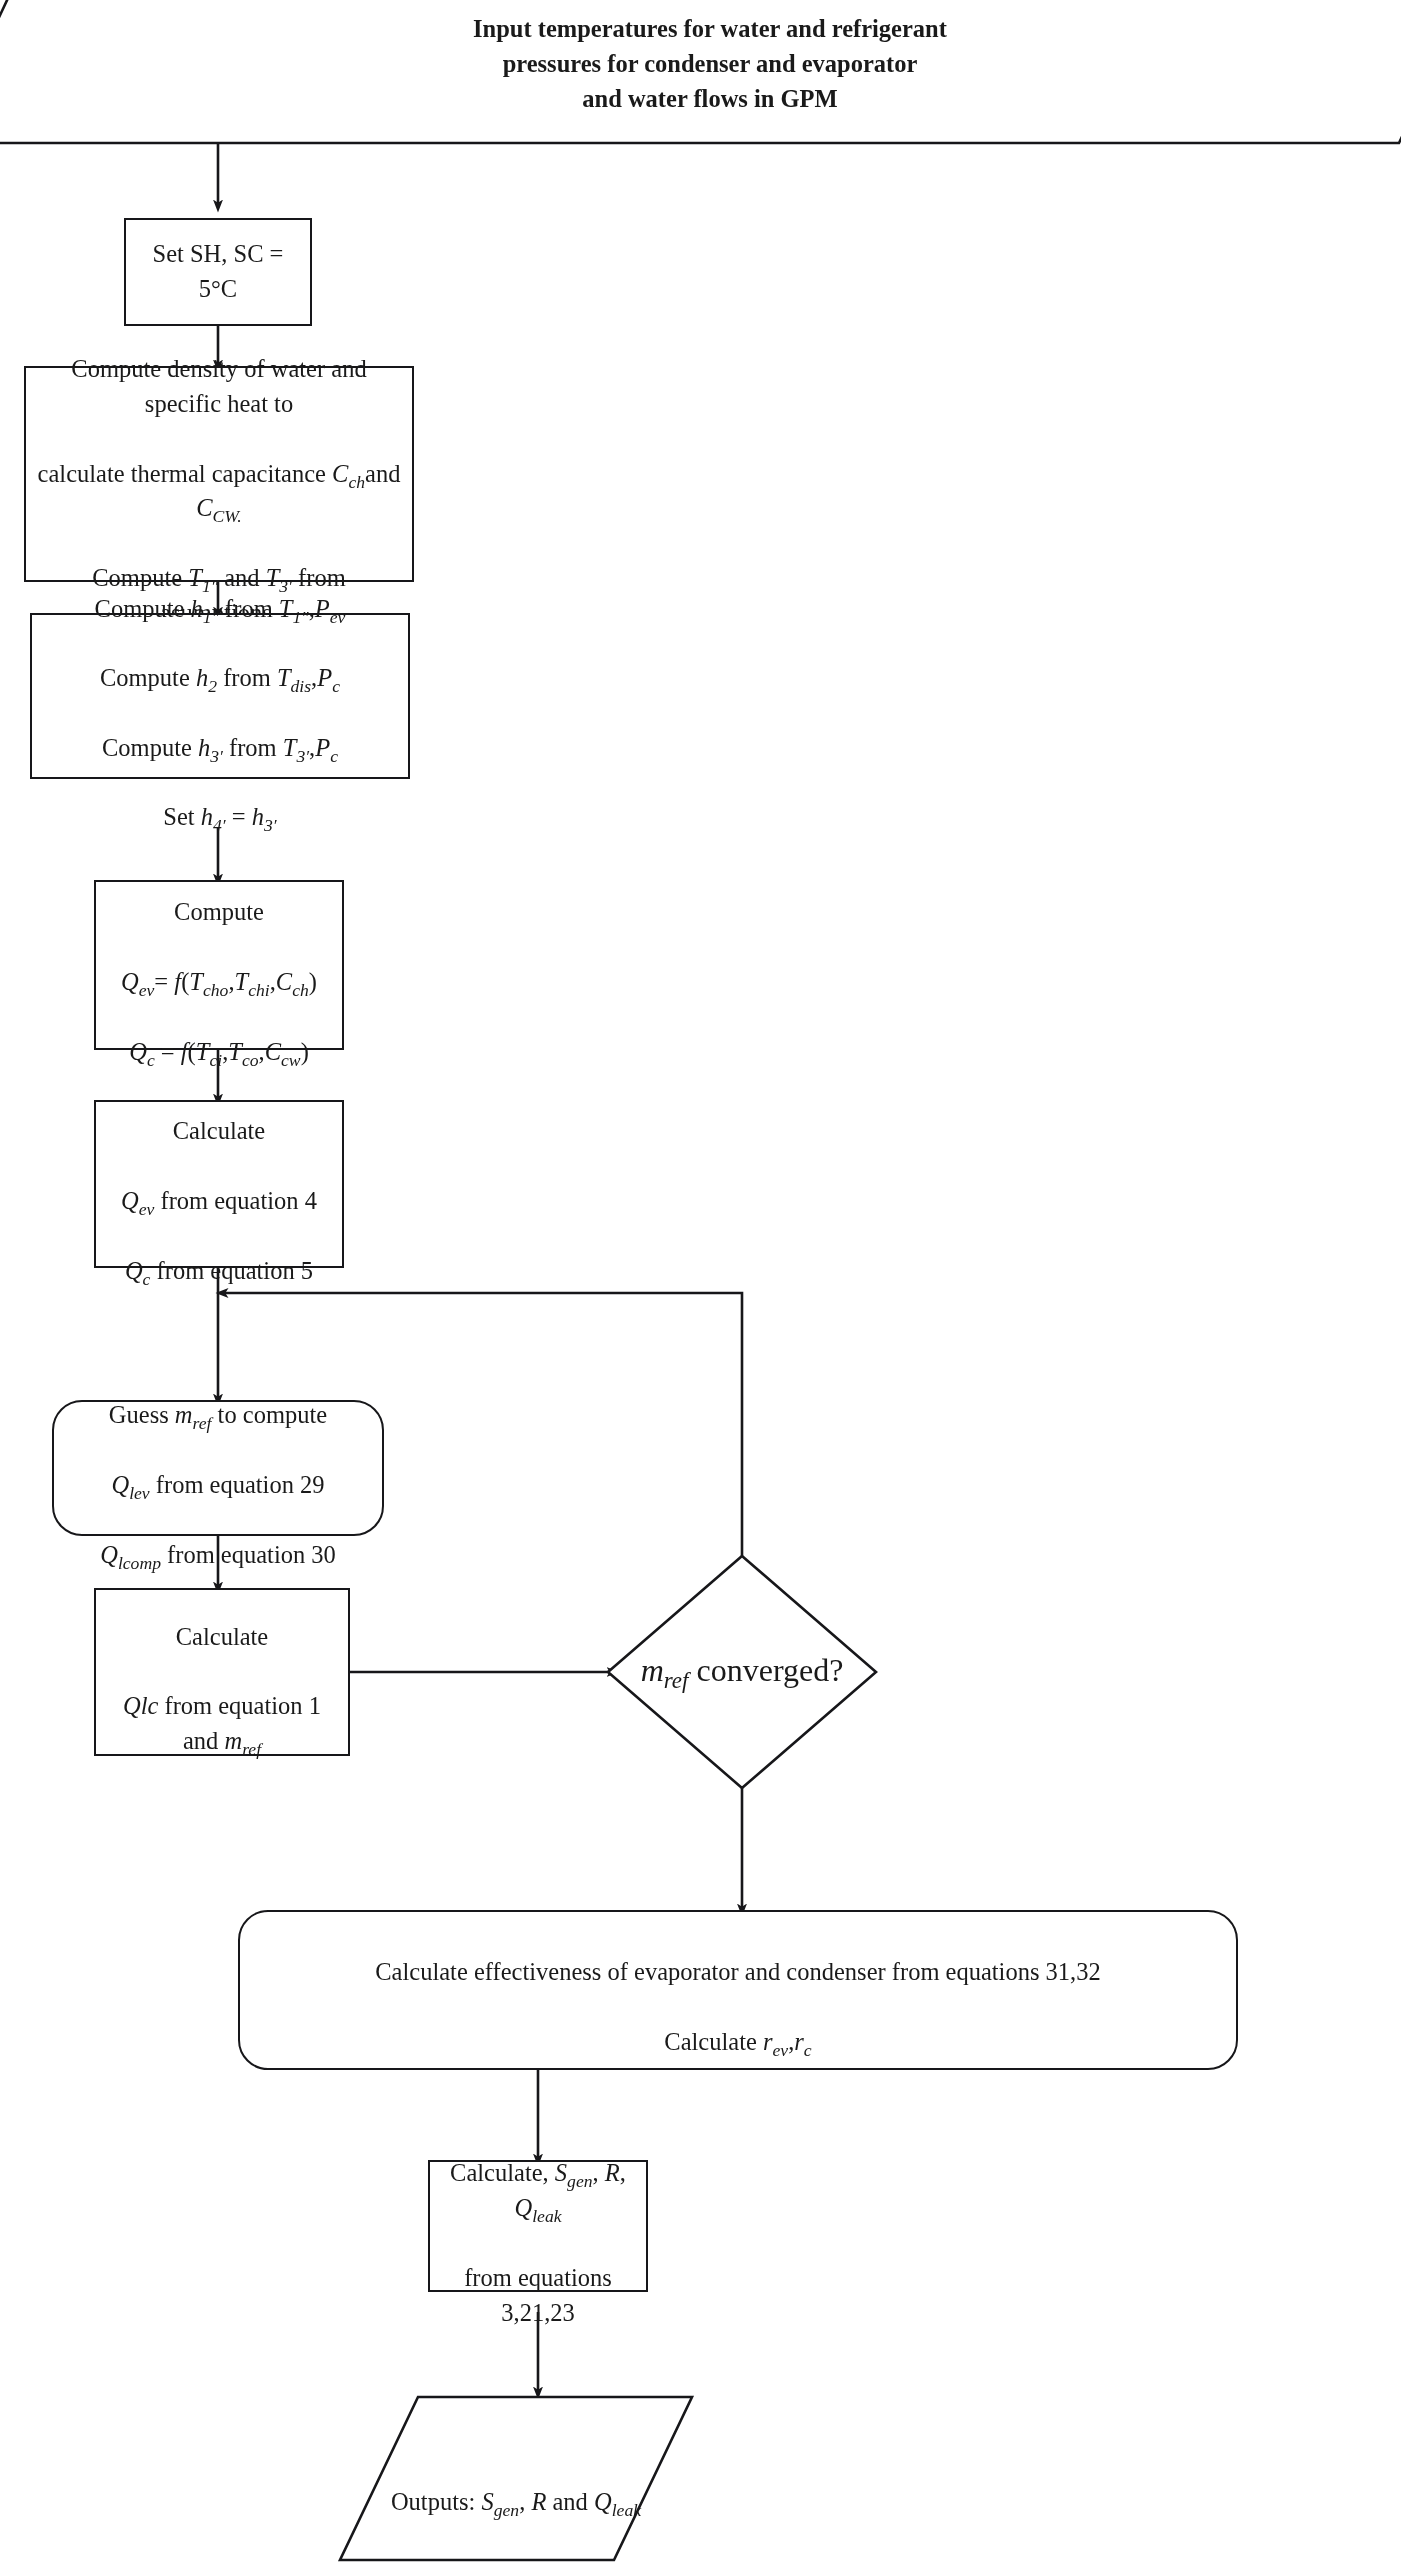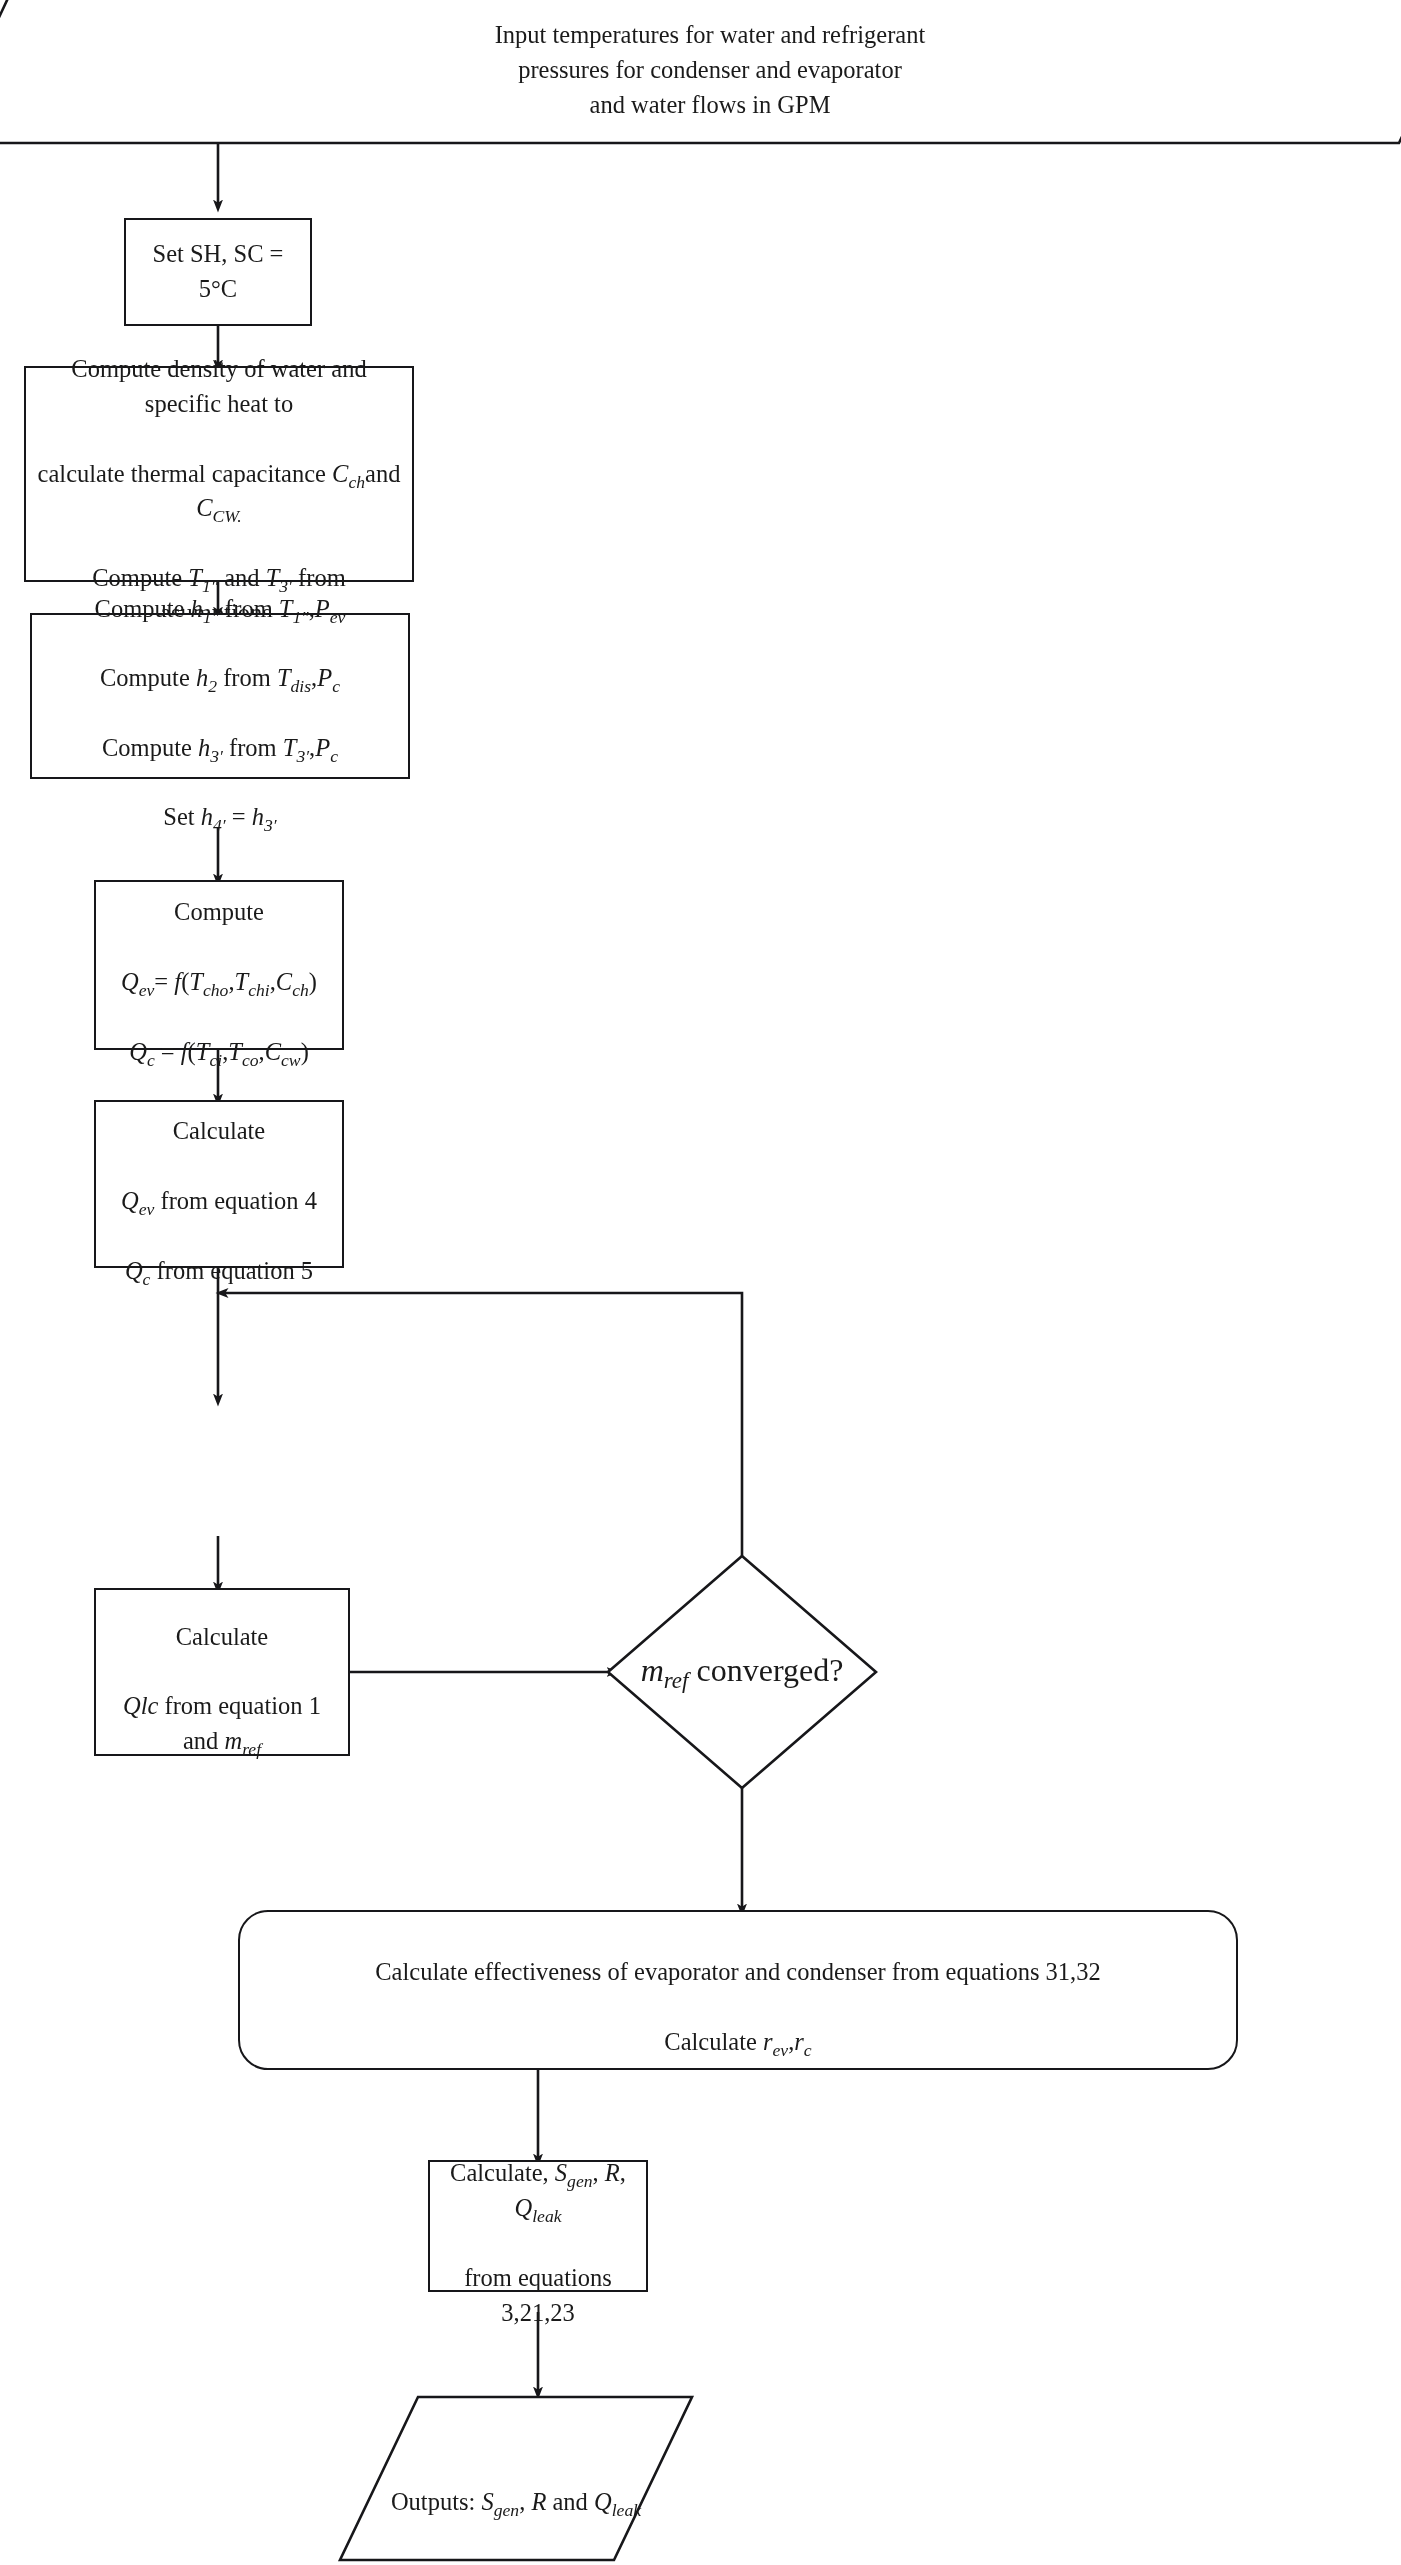--- a/index.html
+++ b/index.html
@@ -101,21 +101,21 @@
     <line x1="742" y1="1788" x2="742" y2="1910" stroke="#17171a" stroke-width="2.6" marker-end="url(#ah)"></line>
 
     <line x1="538" y1="2070" x2="538" y2="2160" stroke="#17171a" stroke-width="2.6" marker-end="url(#ah)"></line>
 
     <line x1="538" y1="2312" x2="538" y2="2393" stroke="#17171a" stroke-width="2.6" marker-end="url(#ah)"></line>
 
     <path d="M 418,2397 L 692,2397 L 614,2560 L 340,2560 Z" fill="#ffffff" stroke="#17171a" stroke-width="2.6"></path>
   </svg>
 
   <div class="para-wrap" style="left:60px; top:-62px; width:1300px; height:200px;">
-    <div class="para-label" style="top:80px;">Input temperatures for water and refrigerant
+    <div class="para-label" style="top:74px;font-weight:bold;">Input temperatures for water and refrigerant
 pressures for condenser and evaporator
 and water flows in GPM</div>
   </div>
 
   <div class="node proc" style="left:124px; top:206px; width:188px; height:108px;margin-top:12px;">
     <span class="tx fs24">Set SH, SC = 5°C</span>
   </div>
 
   <div class="node proc" style="left:24px; top:366px; width:390px; height:216px;">
     <span class="tx fs24">
@@ -143,20 +143,27 @@
   </div>
 
   <div class="node proc" style="left:94px; top:1100px; width:250px; height:168px;">
     <span class="tx fs24">
       Calculate<br>
       <i class="v">Q<sub>ev</sub></i> from equation 4<br>
       <i class="v">Q<sub>c</sub></i> from equation 5
     </span>
   </div>
 
+  <div class="node term" style="left:52px; top:1400px; width:332px; height:136px;">
+    <span class="tx fs24">
+      Guess <i class="v">m<sub>ref</sub></i> to compute<br>
+      <i class="v">Q<sub>lev</sub></i> from equation 29<br>
+      <i class="v">Q<sub>lcomp</sub></i> from equation 30
+    </span>
+  </div>
 
   <div class="node proc" style="left:94px; top:1588px; width:256px; height:168px;">
     <span class="tx fs24">
       Calculate<br>
       <i class="v">Qlc</i> from equation 1 and <i class="v">m<sub>ref</sub></i>
     </span>
   </div>
 
   <div class="para-wrap" style="left:608px; top:1648px; width:268px; height:50px;">
     <div class="dia-label">

